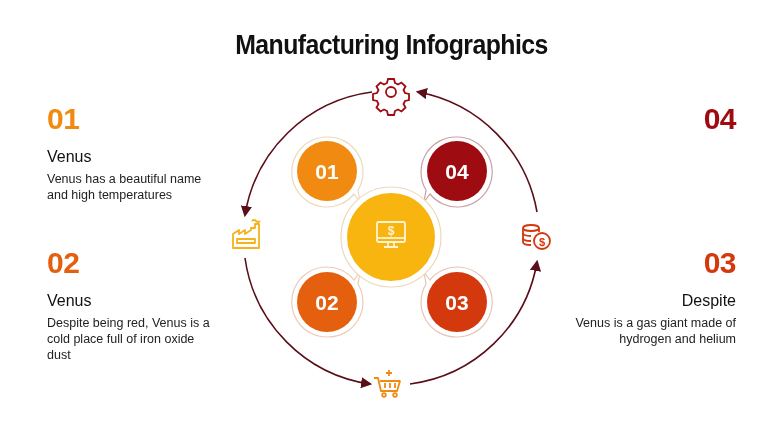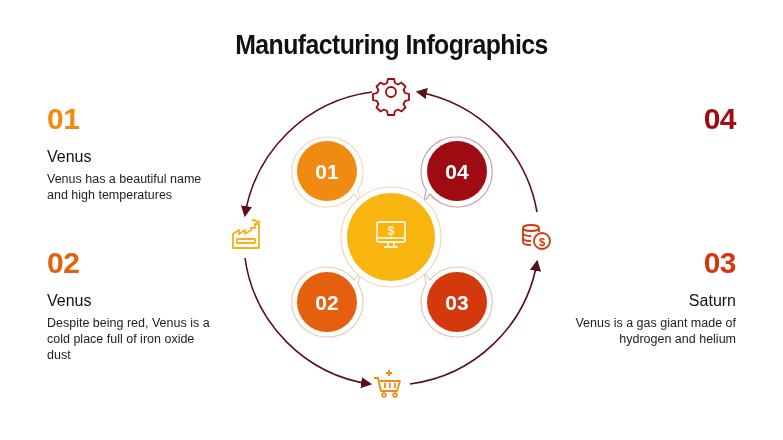--- a/index.html
+++ b/index.html
@@ -41,21 +41,21 @@
   <div class="num" style="color:#E4600F">02</div>
   <div class="head">Venus</div>
   <div class="desc">Despite being red, Venus is a cold place full of iron oxide dust</div>
 </div>
 
 <div class="block right" id="b4">
   <div class="num" style="color:#9E0B10">04</div>
 </div>
 <div class="block right" id="b3">
   <div class="num" style="color:#D4380D">03</div>
-  <div class="head">Saturn</div>
+  <div class="head">Despite</div>
   <div class="desc">Venus is a gas giant made of hydrogen and helium</div>
 </div>
 
 <svg class="diagram" viewBox="0 0 783 440">
   <defs>
     <marker id="arr" viewBox="0 0 10 10" refX="8" refY="5" markerWidth="7" markerHeight="7" orient="auto-start-reverse">
       <path d="M0,0 L10,5 L0,10 z" fill="#5A0F18"></path>
     </marker>
   </defs>
 

